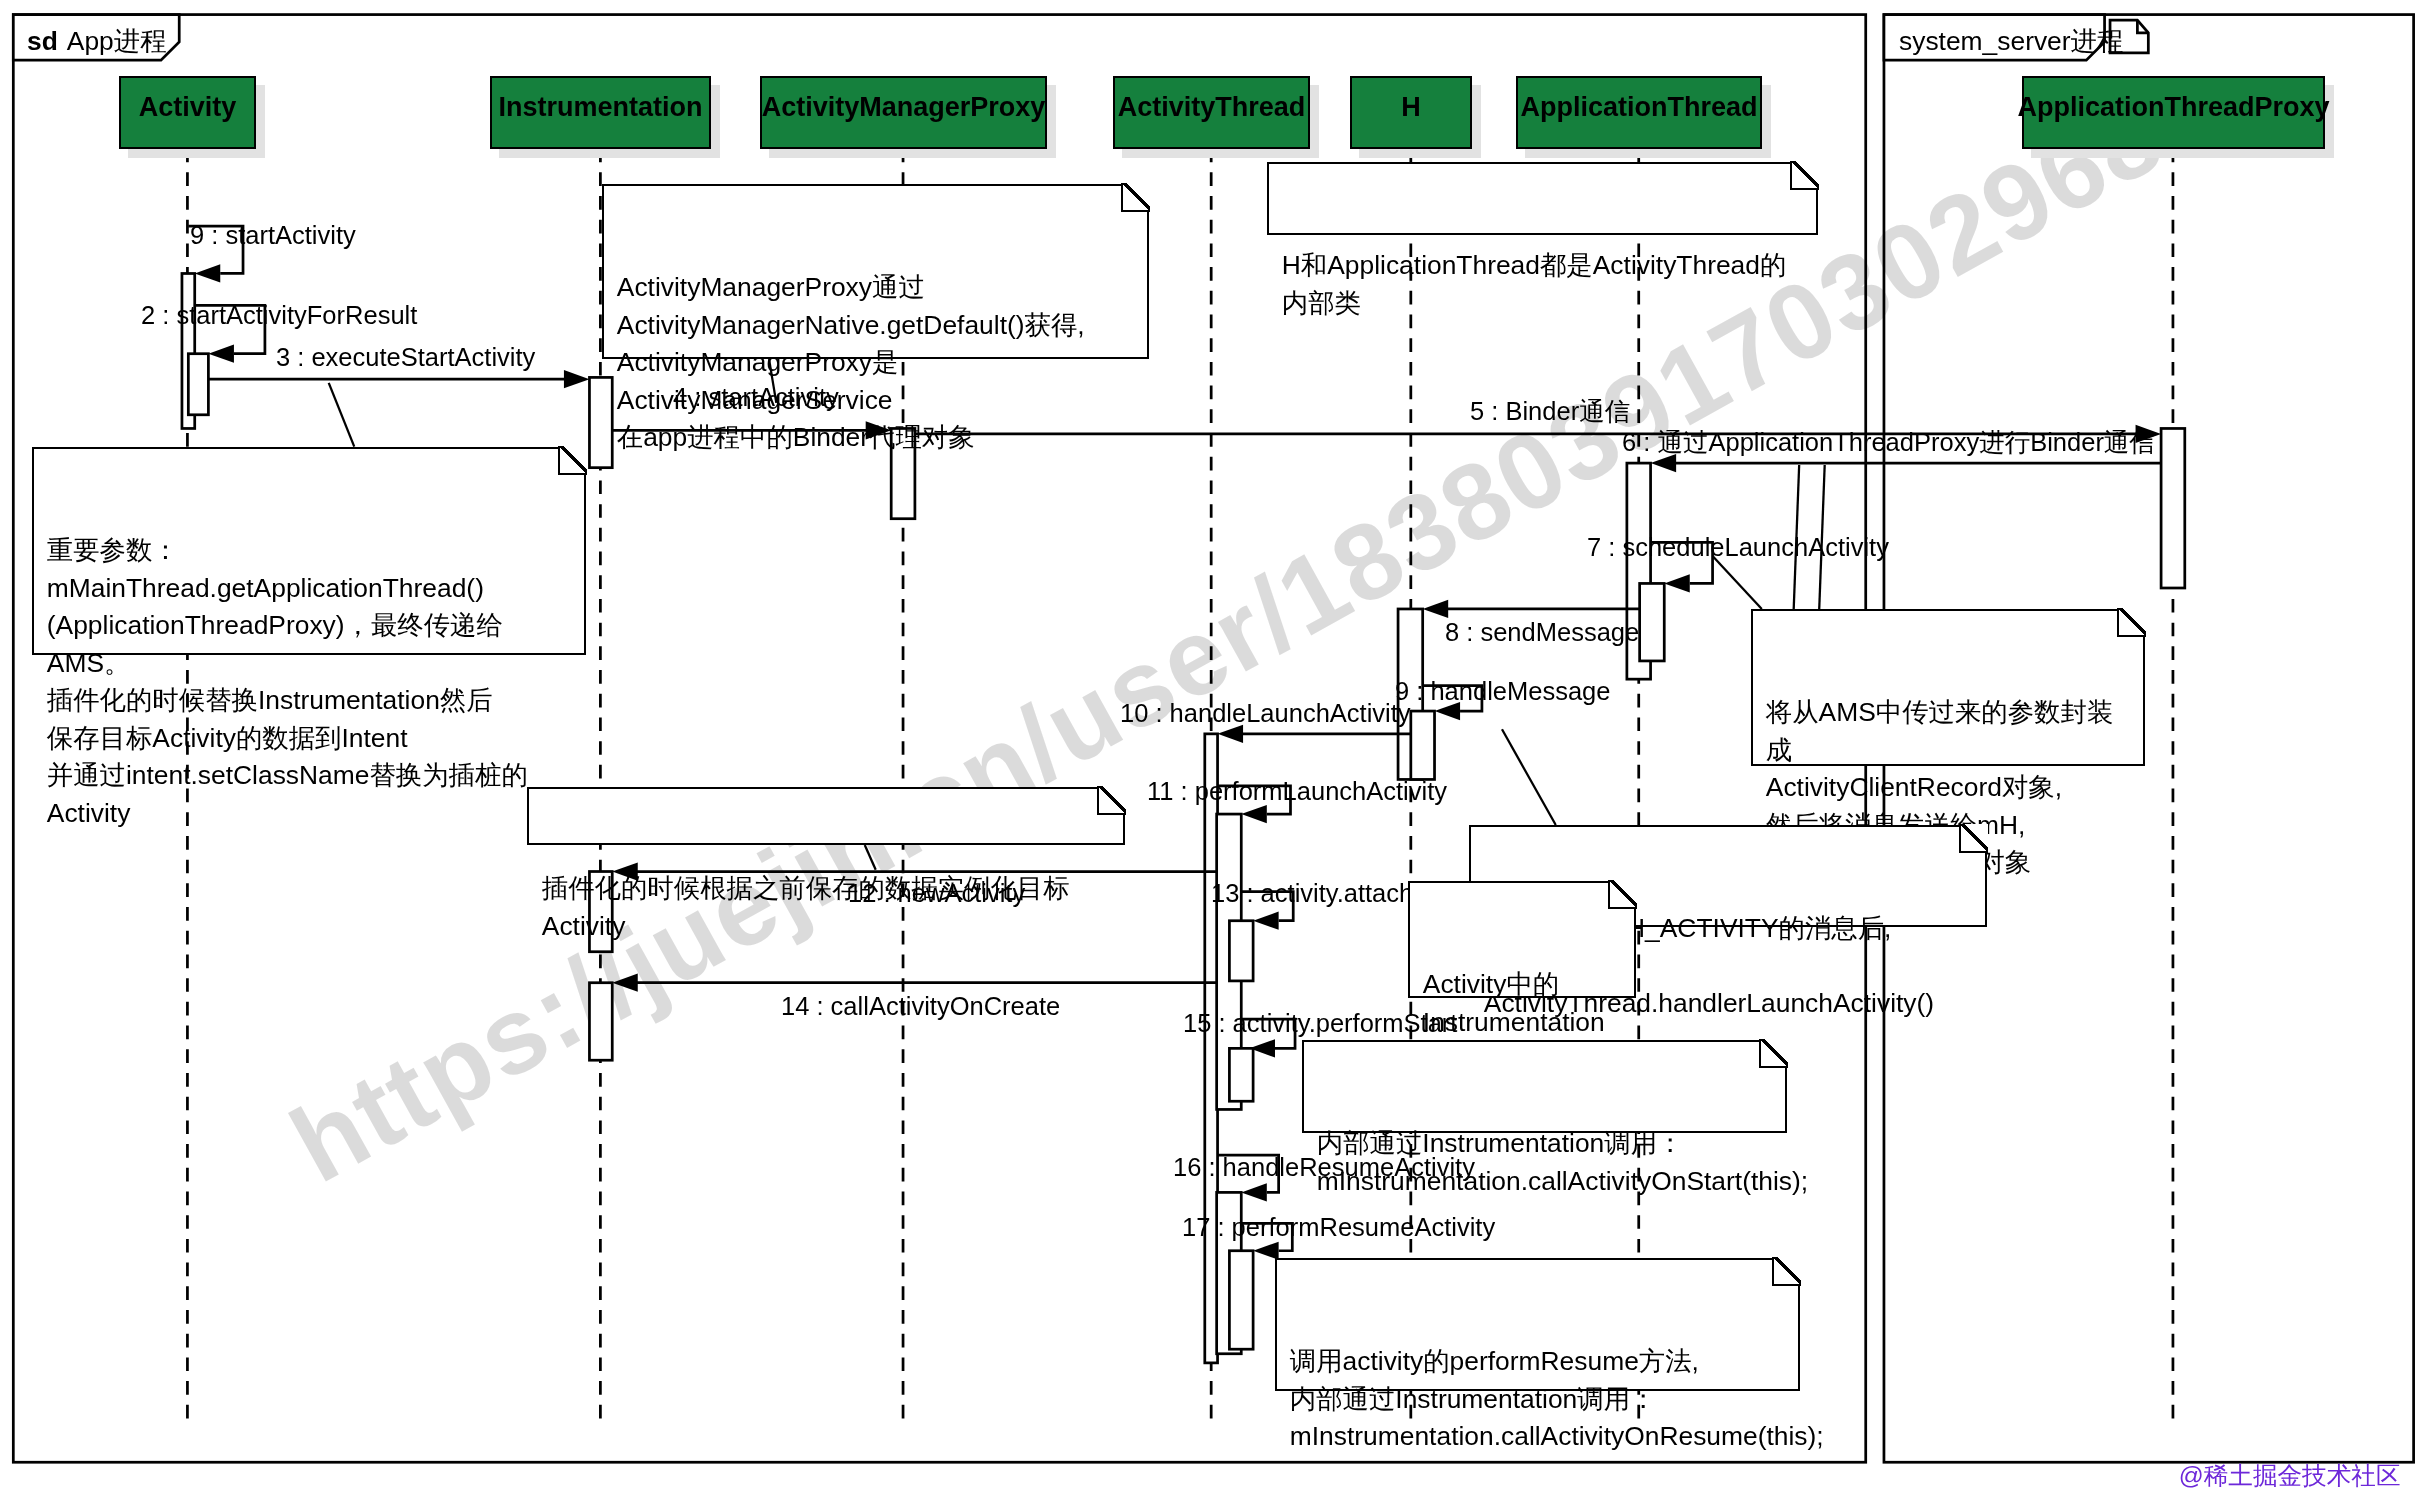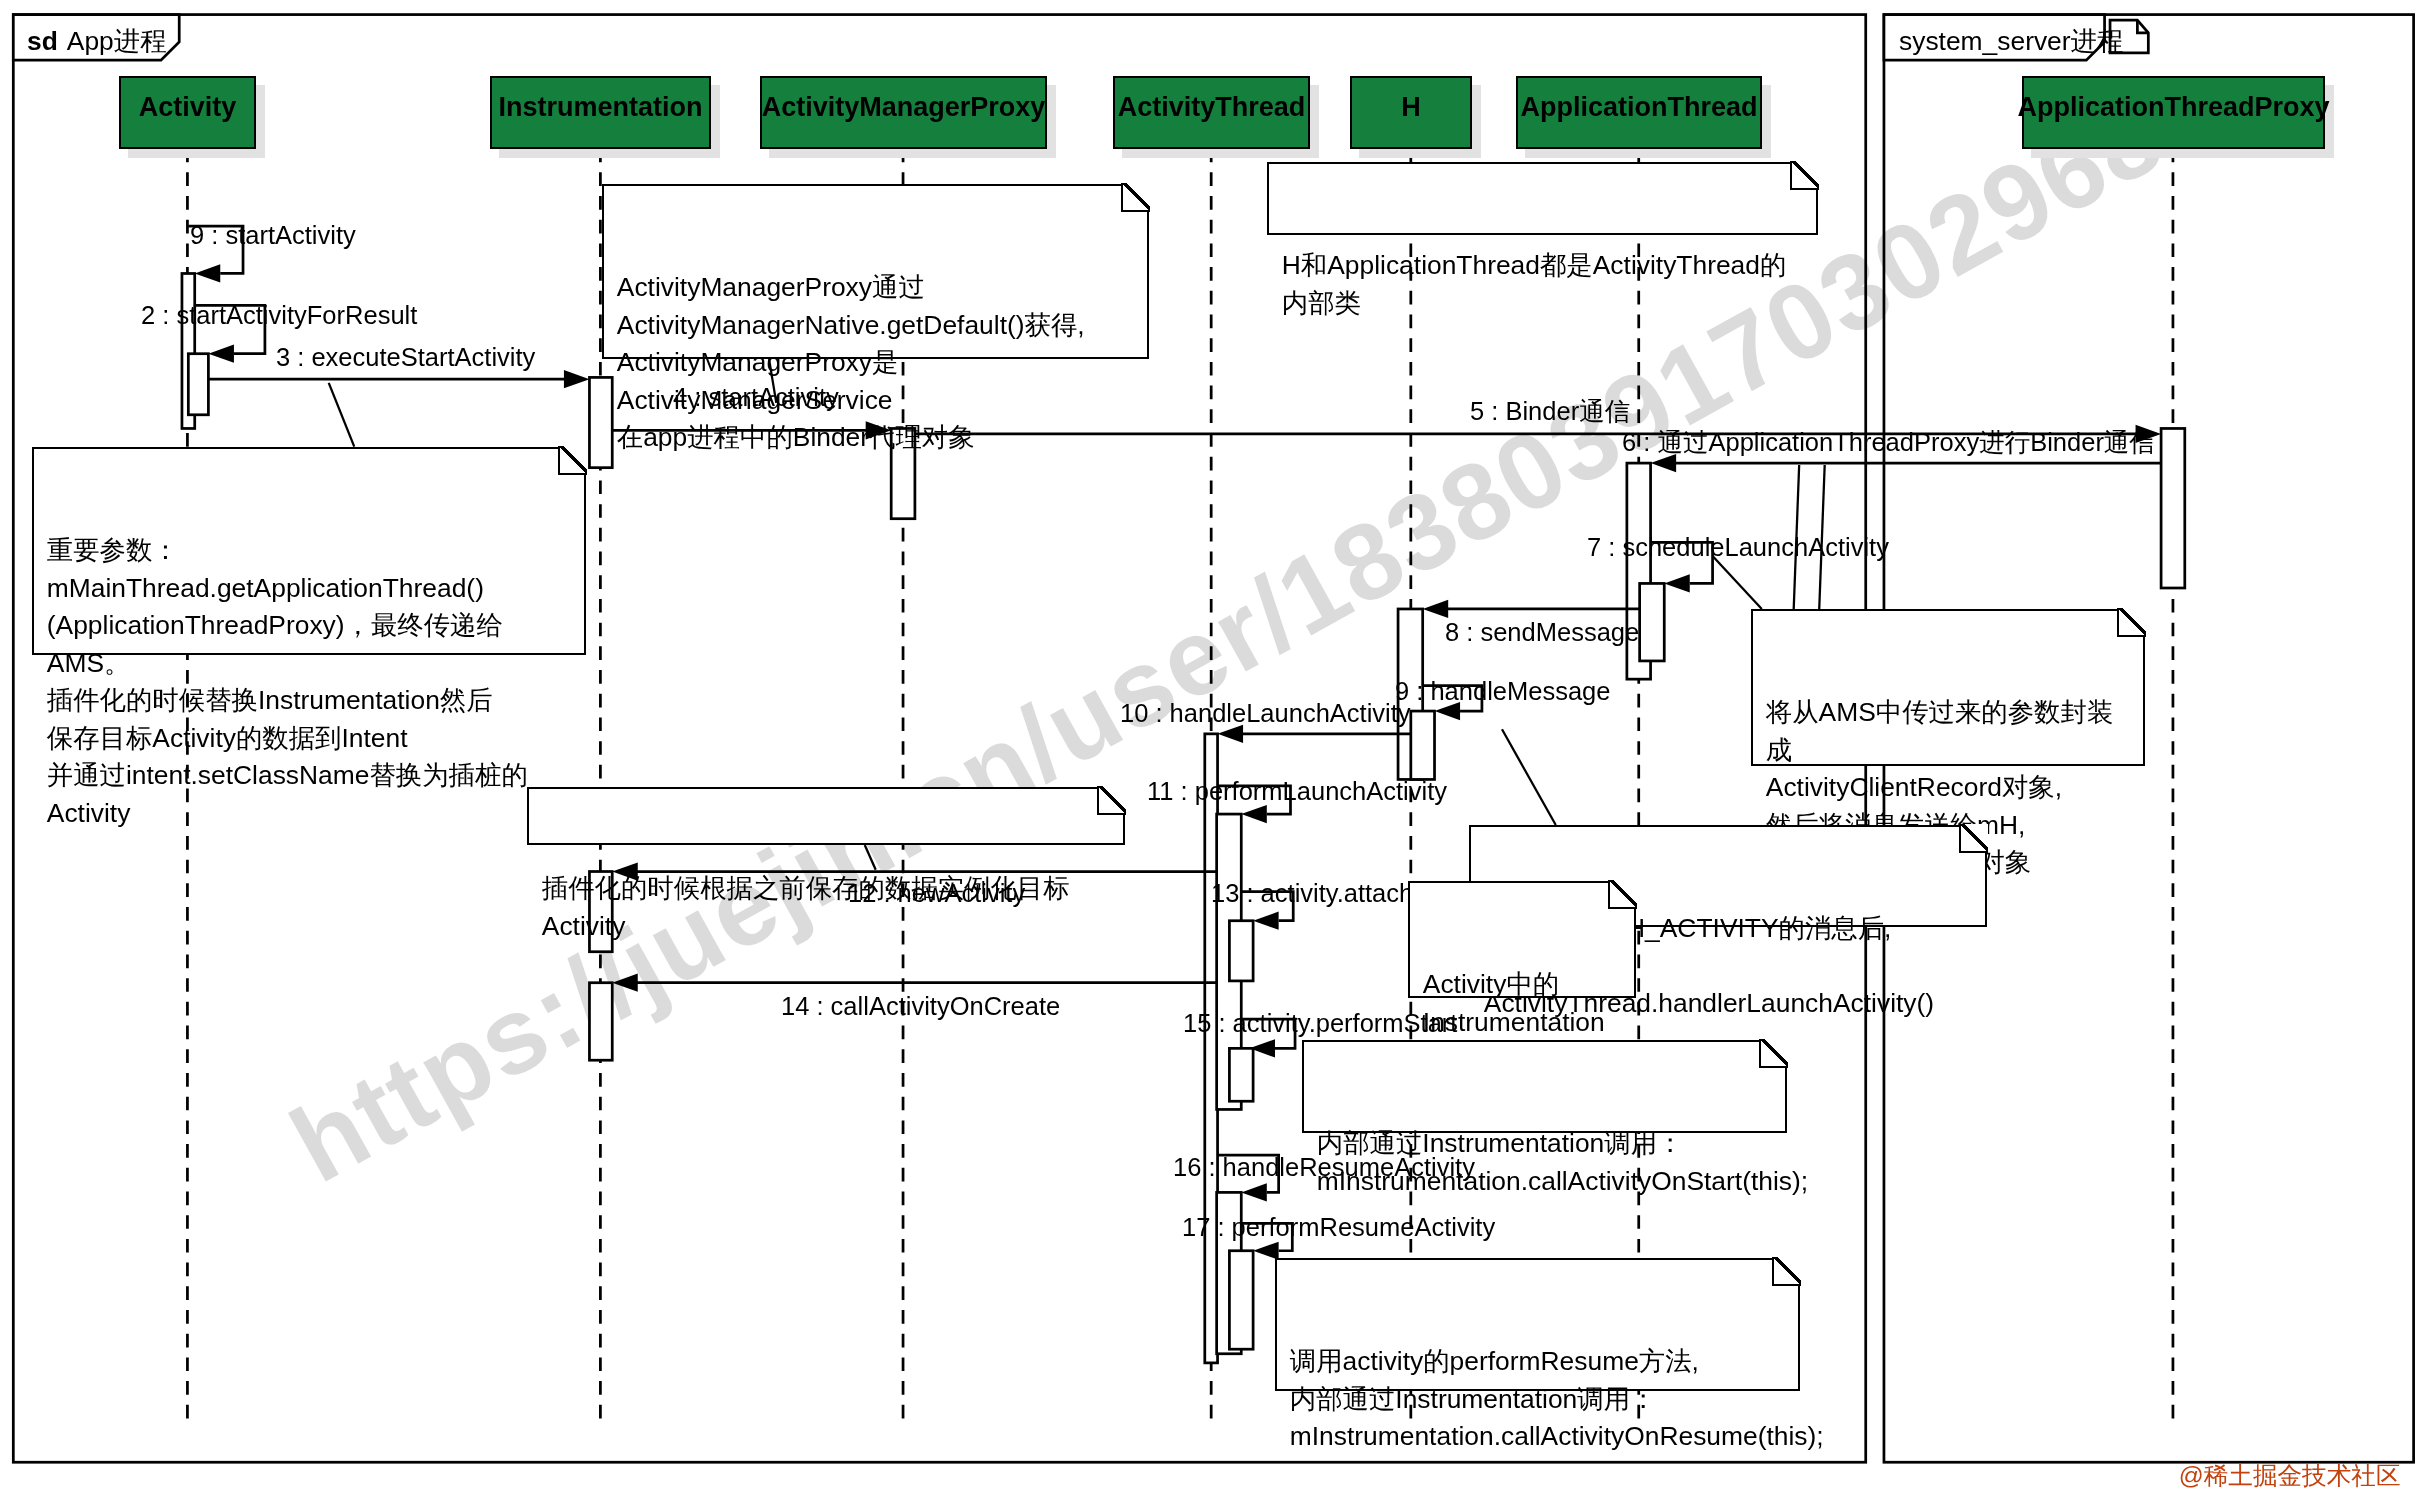--- a/index.html
+++ b/index.html
@@ -13,21 +13,21 @@
         justify-content:center;padding-top:13.7px;font-weight:bold;font-size:27px;white-space:nowrap;}
   .msg{position:absolute;font-size:25.5px;white-space:nowrap;}
   .note{position:absolute;background:#fff;border:2.7px solid #000;box-sizing:border-box;
         font-size:26.4px;line-height:1.42;padding:8.2px 12.8px;white-space:pre-line;}
   .fold{position:absolute;top:-2.7px;right:-2.7px;width:29px;height:29px;
         border-left:2.7px solid #000;border-bottom:2.7px solid #000;box-sizing:border-box;
         background:linear-gradient(45deg,#fff 0 47%,#000 47% 56%,#fff 56% 100%);}
   .wm-diag{position:absolute;left:301px;top:1090px;font-size:108px;font-weight:bold;
            color:rgba(0,0,0,0.14);white-space:nowrap;transform:rotate(-29deg);
            transform-origin:0 50%;letter-spacing:1.8px;}
-  .wm-credit{position:absolute;right:25.5px;top:1459px;font-size:24.6px;color:#c2410c;}
+  .wm-credit{position:absolute;right:25.5px;top:1459px;font-size:24.6px;color:#6d28d9;}
 </style>
 </head>
 <body>
 
 <div id="canvas">
 
   <div class="wm-diag">https://juejin.cn/user/1838039170302968</div>
 
   <svg id="geom" viewBox="0 0 2660 1652">
 

